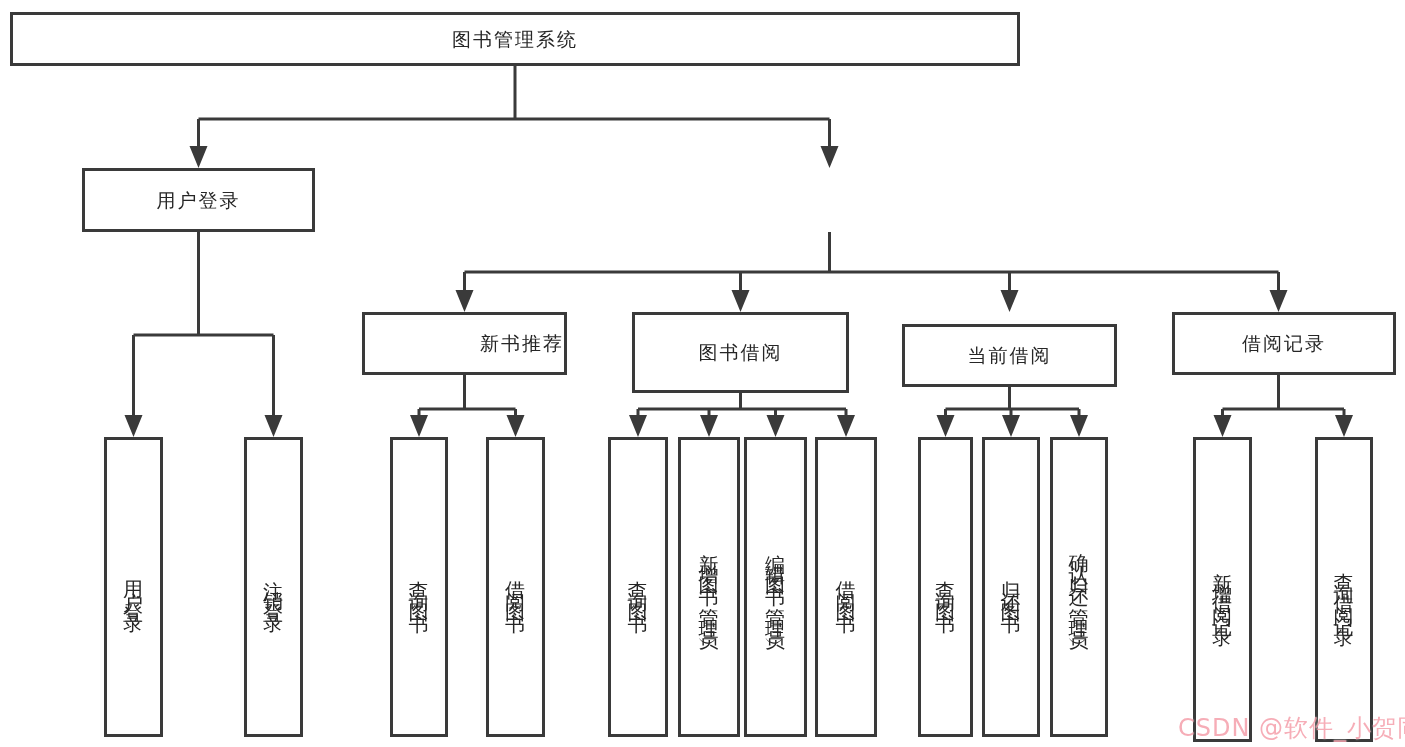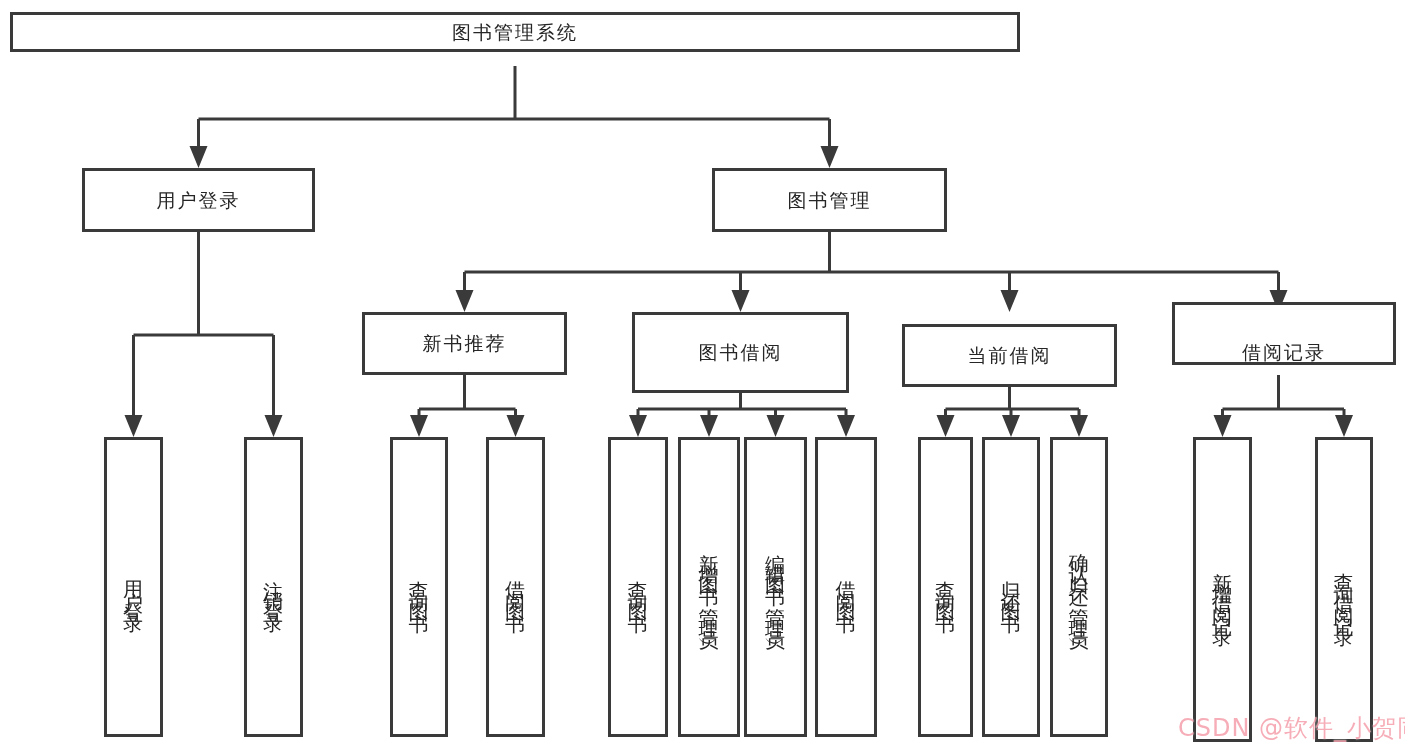--- a/index.html
+++ b/index.html
@@ -33,29 +33,29 @@
     white-space:nowrap;
   }
   .node.v .lbl{
     writing-mode:vertical-rl;
     text-orientation:mixed;
     font-size:20px;
     letter-spacing:11px;
     white-space:normal;
   }
   
-  #n-root{left:10px;top:12px;width:1010px;height:40px;}
+  #n-root{left:10px;top:12px;width:1010px;height:54px;}
   
   #n-userlogin{left:82px;top:168px;width:233px;height:64px;}
   #n-bookmgmt{left:712px;top:168px;width:235px;height:64px;}
   
-  #n-recommend{left:362px;top:312px;width:205px;height:63px;}
+  #n-recommend{left:362px;top:312px;width:205px;height:63px;justify-content:flex-end;}
   #n-borrowing{left:632px;top:312px;width:217px;height:81px;}
   #n-current{left:902px;top:312px;width:215px;height:63px;margin-top:12px;}
-  #n-records{left:1172px;top:302px;width:224px;height:63px;align-items:flex-end;}
+  #n-records{left:1172px;top:312px;width:224px;height:63px;}
   
   .leaf{top:437px;height:300px;}
   #l-user{left:104px;width:59px;}
   #l-logout{left:244px;width:59px;}
   #l-q1{left:390px;width:58px;}
   #l-b1{left:486px;width:59px;}
   #l-q2{left:608px;width:60px;}
   #l-add{left:678px;width:62px;}
   #l-edit{left:744px;width:63px;}
   #l-b2{left:815px;width:62px;}
@@ -120,23 +120,20 @@
     </g>
   </svg>
 
   <div class="node h" id="n-root">
     <span class="lbl">图书管理系统</span>
   </div>
 
   <div class="node h" id="n-userlogin">
     <span class="lbl">用户登录</span>
   </div>
-  <div class="node h" id="n-bookmgmt">
-    <span class="lbl">图书管理</span>
-  </div>
 
   <div class="node h" id="n-recommend">
     <span class="lbl">新书推荐</span>
   </div>
   <div class="node h" id="n-borrowing">
     <span class="lbl">图书借阅</span>
   </div>
   <div class="node h" id="n-current">
     <span class="lbl">当前借阅</span>
   </div>

